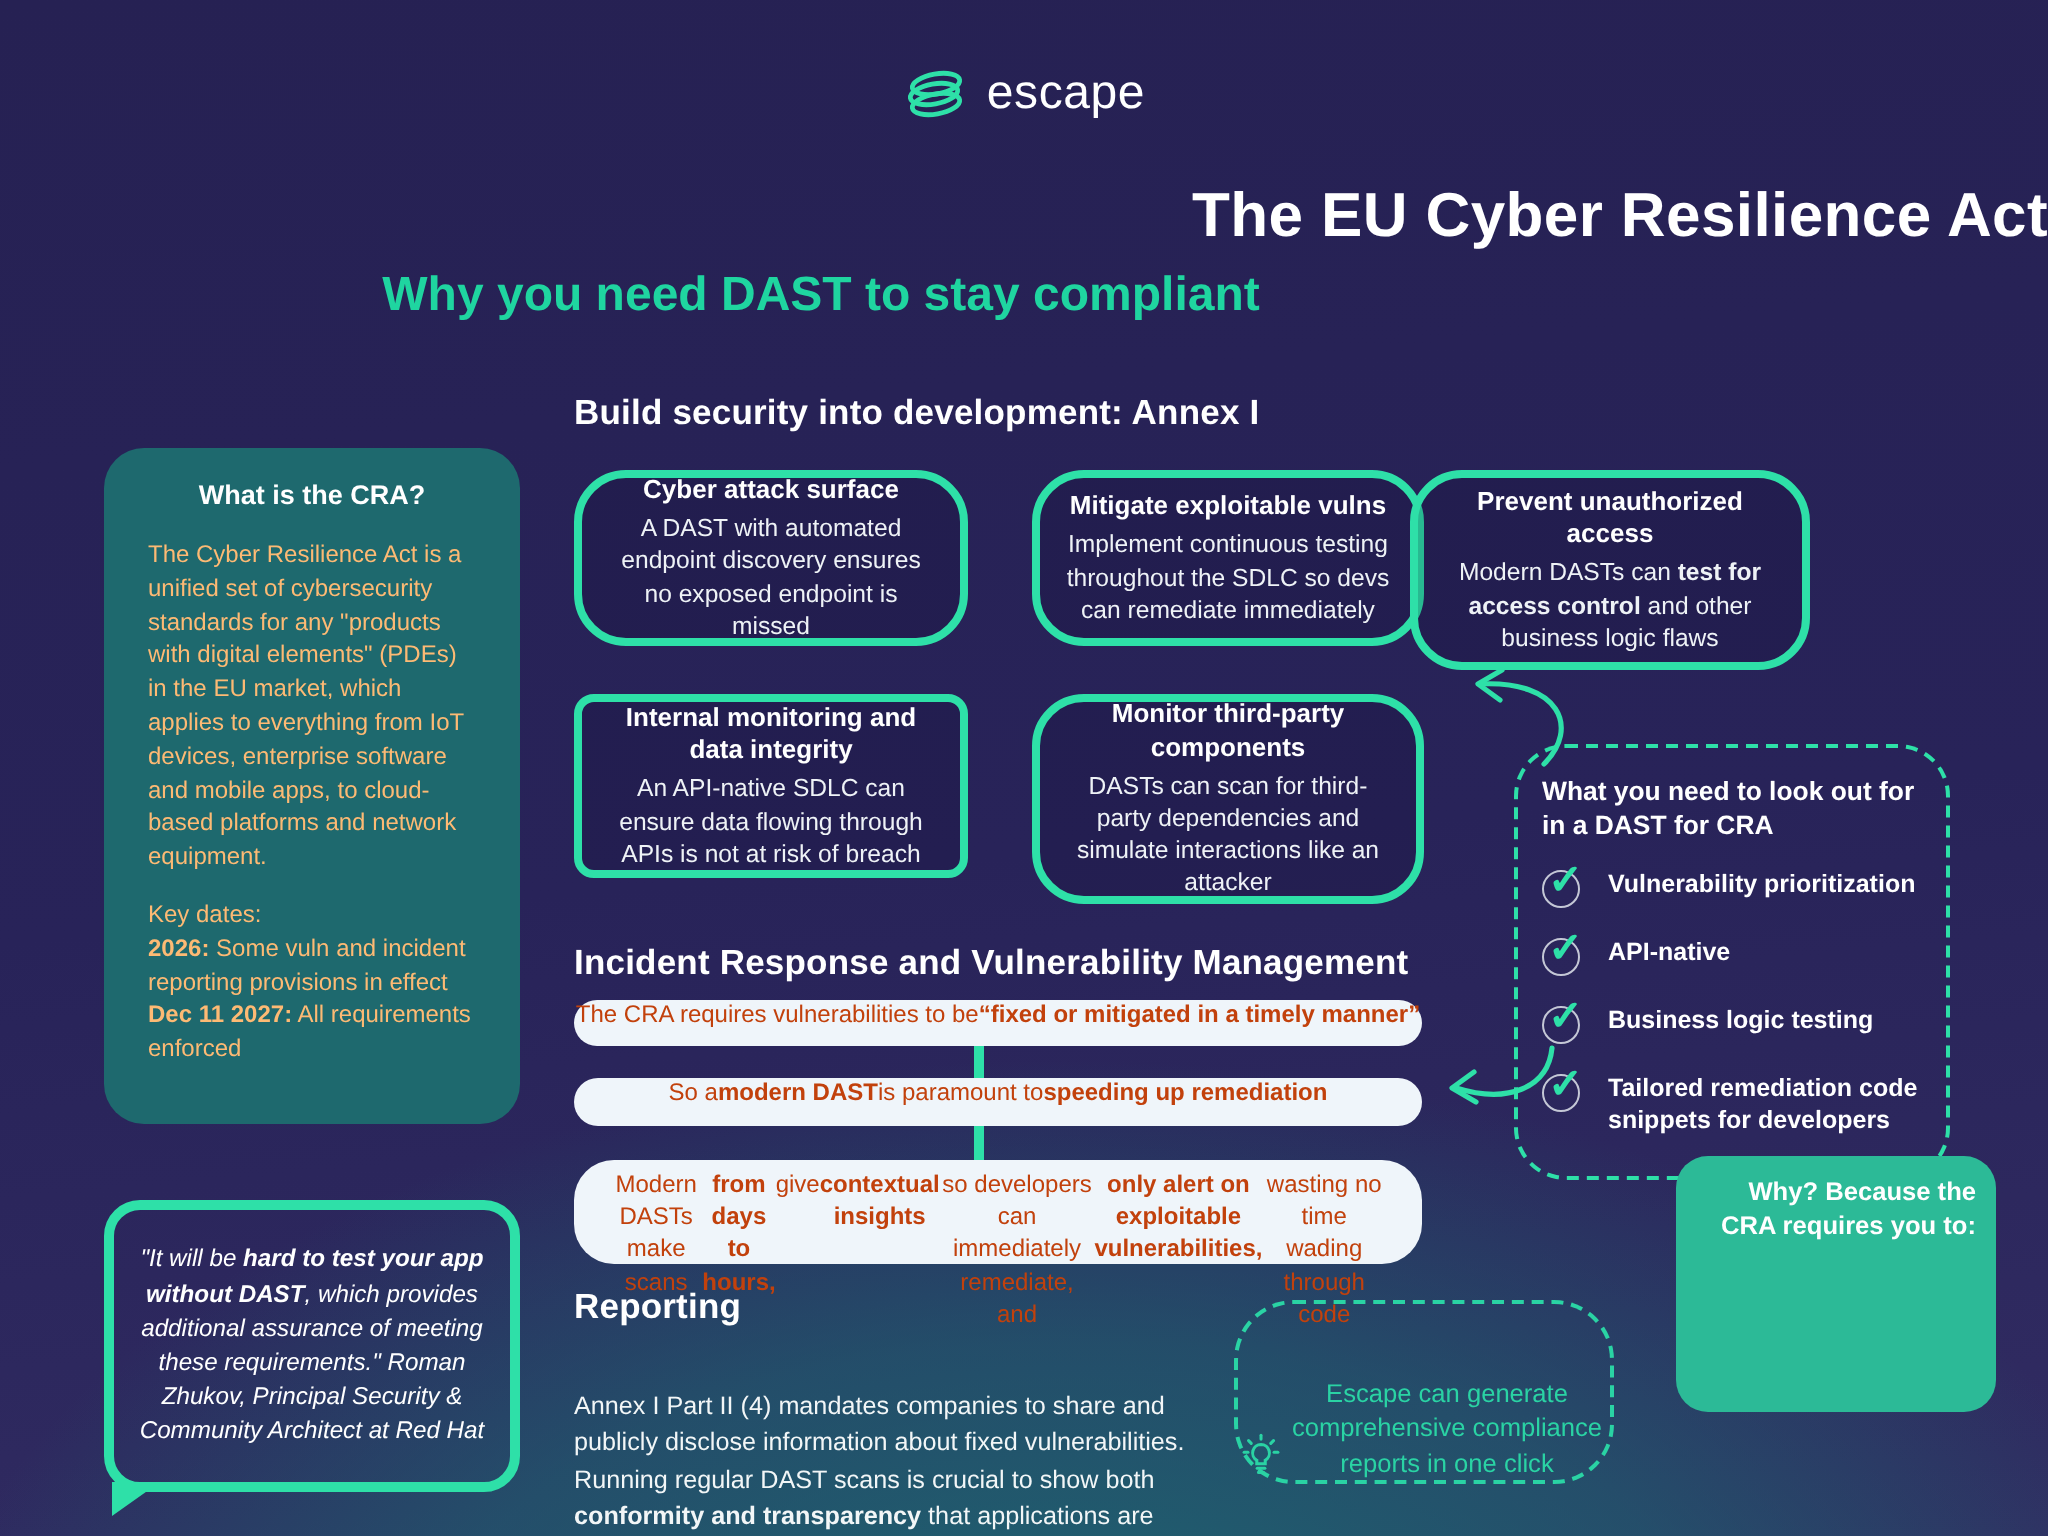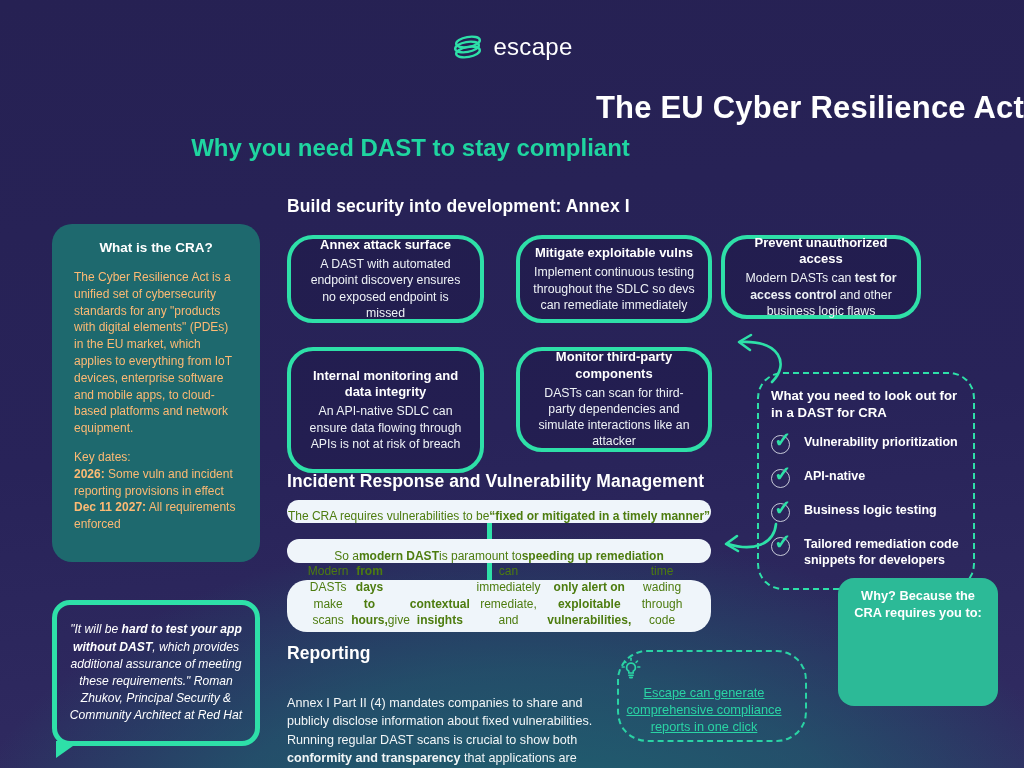--- a/index.html
+++ b/index.html
@@ -35,52 +35,52 @@
   .incident-h{left:287px;top:471px;}
   .reporting-h{left:287px;top:643px;}
   
   .card{border:4px solid #2ee0a8;border-radius:26px;background:rgba(15,13,44,0.18);
     box-sizing:border-box;display:flex;flex-direction:column;justify-content:center;
     text-align:center;padding:8px 12px;}
   .card-title{font-weight:700;font-size:13px;line-height:1.25;margin-bottom:3px;}
   .card-body{font-size:12.3px;line-height:1.32;color:#eef2f6;}
   .c1{left:287px;top:235px;width:197px;height:88px;}
   .c2{left:516px;top:235px;width:196px;height:88px;}
-  .c3{left:721px;top:235px;width:200px;height:84px;}
-  .c4{left:287px;top:347px;width:197px;height:126px;}
+  .c3{left:705px;top:235px;width:200px;height:100px;}
+  .c4{left:287px;top:347px;width:197px;height:92px;border-radius:10px;}
   .c5{left:516px;top:347px;width:196px;height:105px;}
   
   .vline{left:487px;top:505px;width:5px;height:108px;background:#2ee0a8;z-index:1;}
-  .pill{background:#eff5fa;color:#4d7c0f;z-index:2;box-sizing:border-box;
-    display:flex;align-items:flex-end;justify-content:center;text-align:center;font-size:12px;}
+  .pill{background:#eff5fa;color:#c2410c;z-index:2;box-sizing:border-box;
+    display:flex;align-items:flex-start;justify-content:center;text-align:center;font-size:12px;}
   .p1{left:287px;top:500px;width:424px;height:23px;border-radius:12px;}
   .p2{left:287px;top:539px;width:424px;height:24px;border-radius:12px;}
   .p3{left:287px;top:580px;width:424px;height:52px;border-radius:20px;padding:4px 18px;line-height:1.35;}
   
   .reporting-body{left:287px;top:694px;width:328px;font-size:12.6px;line-height:1.45;color:#f2f6f7;}
   
   .dast-panel{left:757px;top:372px;width:218px;height:218px;border:2px dashed #2ee0a8;border-radius:26px;
     box-sizing:border-box;padding:13px 12px;z-index:2;}
   .dast-title{text-align:left;font-weight:700;font-size:13.2px;line-height:1.3;margin-bottom:11px;}
   .check-item{display:flex;align-items:flex-start;gap:9px;margin-bottom:10px;}
   .check{position:relative;width:24px;height:24px;flex:0 0 24px;}
   .check .ring{position:absolute;left:0;top:3px;width:19px;height:19px;border:1.6px solid rgba(235,240,245,.8);
     border-radius:50%;box-sizing:border-box;}
   .check .mark{position:absolute;left:3px;top:-4px;font-style:normal;font-weight:700;font-size:21px;color:#2ee0a8;}
   .check-label{font-weight:700;font-size:12.5px;line-height:1.25;padding-top:3px;}
   
   .why-box{left:838px;top:578px;width:160px;min-height:128px;background:#2cba97;border-radius:16px;
     box-sizing:border-box;padding:10px 10px 10px 10px;z-index:5;}
-  .why-title{font-weight:700;font-size:12.8px;text-align:center;line-height:1.3;margin-bottom:5px;}
+  .why-title{font-weight:700;font-size:12.8px;text-align:right;line-height:1.3;margin-bottom:5px;}
   .why-box ul{margin:0;padding-left:17px;}
   .why-box li{font-size:12.3px;line-height:1.35;margin-bottom:2px;}
   
   .tip-box{left:617px;top:650px;width:190px;height:92px;border:2px dashed #2ad3a4;border-radius:30px;
-    box-sizing:border-box;display:flex;flex-direction:column;align-items:flex-start;justify-content:center;
-    color:#2ad3a4;text-align:center;z-index:2;text-decoration:underline;}
+    box-sizing:border-box;display:flex;flex-direction:row;align-items:flex-end;justify-content:center;
+    color:#2ad3a4;text-align:center;z-index:2;}
   .tip-text{font-size:12.8px;line-height:1.35;width:170px;margin-top:3px;}
   
   .arrow{z-index:3;}
   svg .stroke{fill:none;stroke:#2ee0a8;stroke-width:2.6;stroke-linecap:round;stroke-linejoin:round;}
   b{font-weight:700;}
 </style>
 </head>
 <body>
 
 <div class="canvas">
@@ -105,21 +105,21 @@
   </div>
 
   <div class="abs quote-box">
     <div class="quote-text">"It will be <b>hard to test your app without DAST</b>, which provides additional assurance of meeting these requirements." Roman Zhukov, Principal Security &amp; Community Architect at Red Hat</div>
   </div>
   <div class="abs quote-tail"></div>
 
   <div class="abs h-section annex-h">Build security into development: Annex I</div>
 
   <div class="abs card c1">
-    <div class="card-title">Annex attack surface</div>
+    <div class="card-title">Cyber attack surface</div>
     <div class="card-body">A DAST with automated endpoint discovery ensures no exposed endpoint is missed</div>
   </div>
   <div class="abs card c2">
     <div class="card-title">Mitigate exploitable vulns</div>
     <div class="card-body">Implement continuous testing throughout the SDLC so devs can remediate immediately</div>
   </div>
   <div class="abs card c3">
     <div class="card-title">Prevent unauthorized access</div>
     <div class="card-body">Modern DASTs can <b>test for access control</b> and other business logic flaws</div>
   </div>

